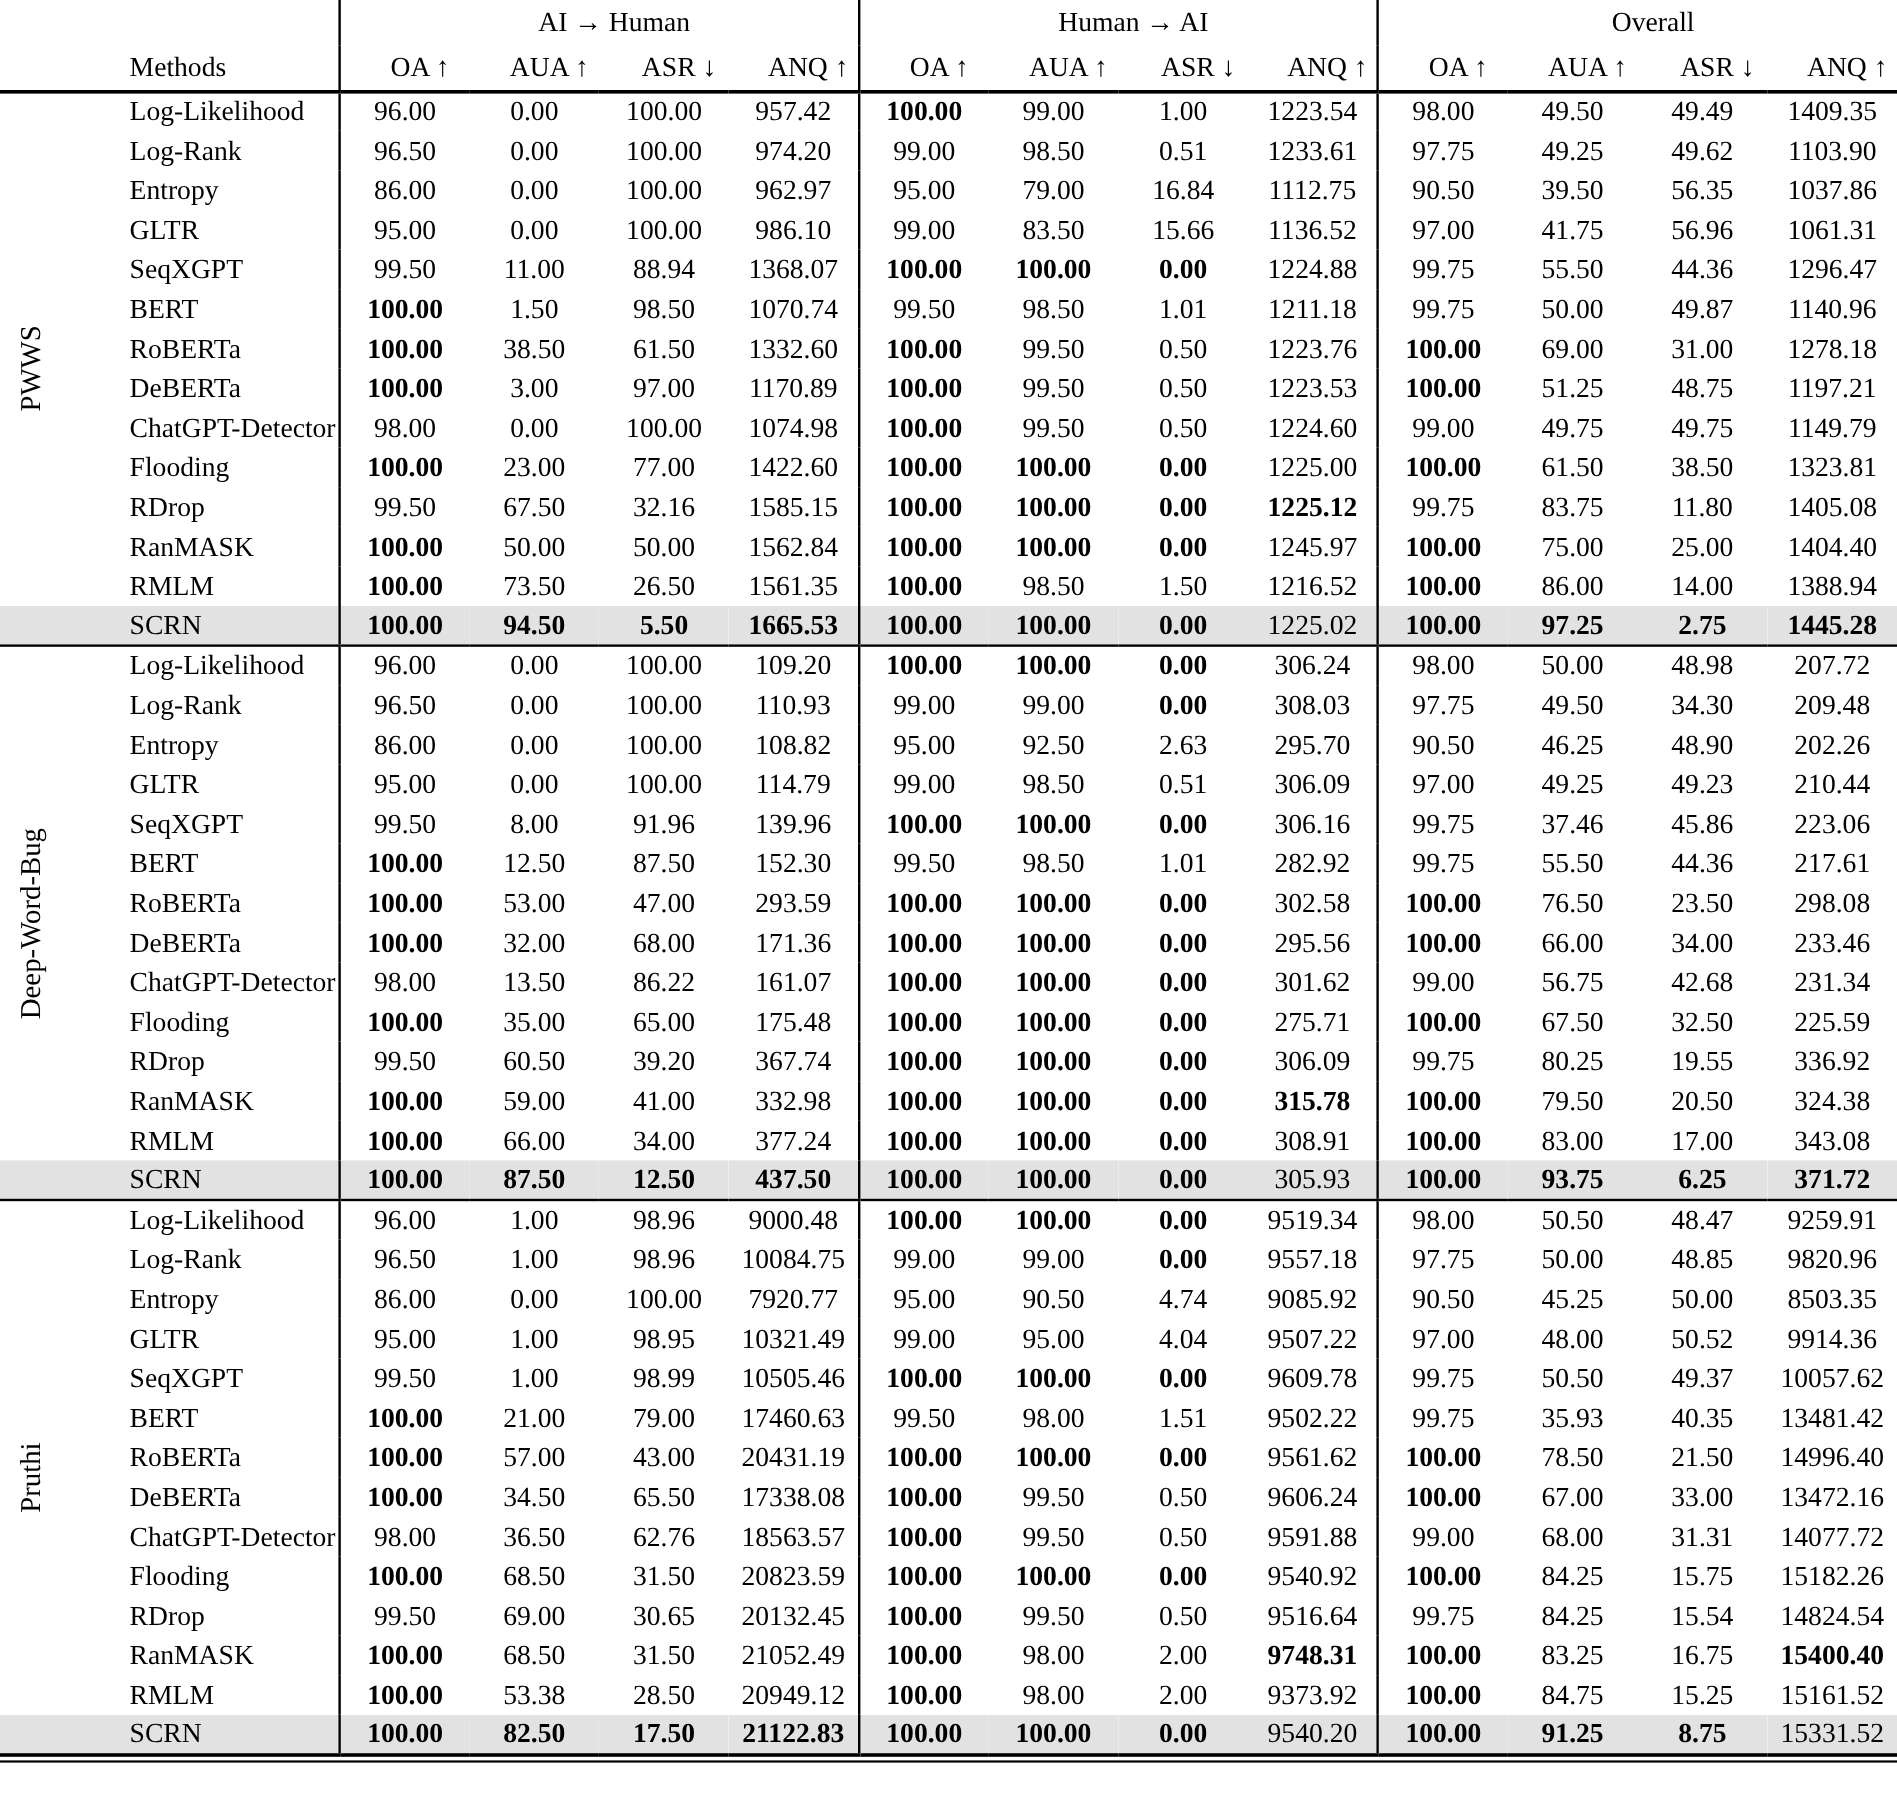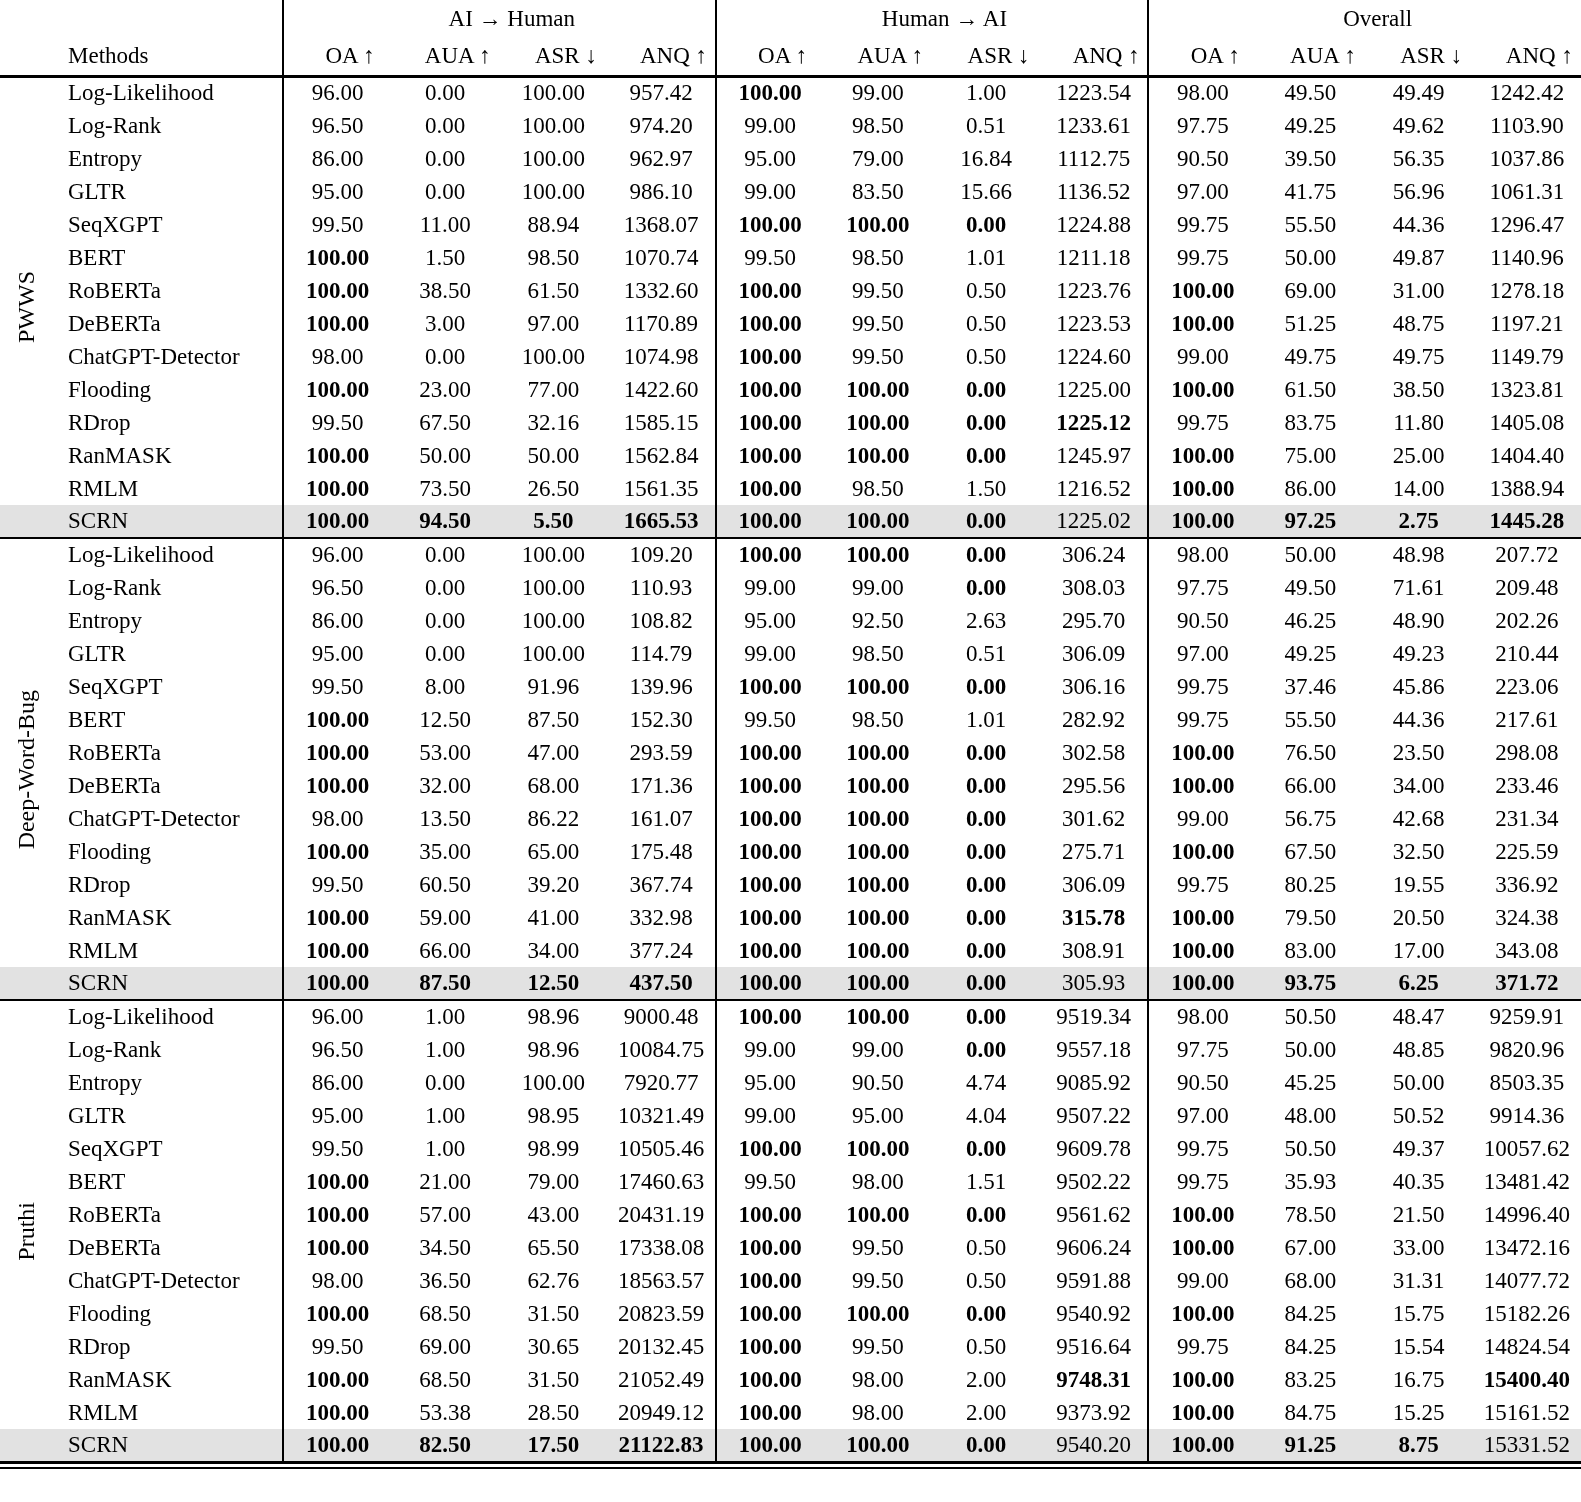--- a/index.html
+++ b/index.html
@@ -23,21 +23,21 @@
     font-size: 23px;
     text-align: center;
     padding: 0;
     white-space: nowrap;
     overflow: hidden;
   }
   thead th { height: 38px; vertical-align: middle; padding-left: 25px; }
   thead tr.metric-row th { border-bottom: 3px solid #000; }
   tbody td { height: 33px; vertical-align: middle; }
 
-  th.methods-h, td.method { text-align: left; padding-left: 68px; }
+  th.methods-h, td.method { text-align: left; padding-left: 108px; }
 
   .vline { border-left: 2px solid #000; }
 
   tbody tr:last-child td { border-bottom: 2.5px solid #000; }
   tbody:last-child tr:last-child td { border-bottom: 3px solid #000; }
 
   .b { font-weight: bold; }
   tr.hl td { background: var(--hl, #e2e2e2); margin-left: 20px; }
 
   .rot-label {
@@ -111,21 +111,21 @@
           <td class="num">0.00</td>
           <td class="num">100.00</td>
           <td class="num">957.42</td>
           <td class="num vline b">100.00</td>
           <td class="num">99.00</td>
           <td class="num">1.00</td>
           <td class="num">1223.54</td>
           <td class="num vline">98.00</td>
           <td class="num">49.50</td>
           <td class="num">49.49</td>
-          <td class="num">1242.42</td>
+          <td class="num">1409.35</td>
         </tr>
         <tr>
           <td class="method">Log-Rank</td>
           <td class="num vline">96.50</td>
           <td class="num">0.00</td>
           <td class="num">100.00</td>
           <td class="num">974.20</td>
           <td class="num vline">99.00</td>
           <td class="num">98.50</td>
           <td class="num">0.51</td>
@@ -337,21 +337,21 @@
           <td class="num vline">96.50</td>
           <td class="num">0.00</td>
           <td class="num">100.00</td>
           <td class="num">110.93</td>
           <td class="num vline">99.00</td>
           <td class="num">99.00</td>
           <td class="num b">0.00</td>
           <td class="num">308.03</td>
           <td class="num vline">97.75</td>
           <td class="num">49.50</td>
-          <td class="num">71.61</td>
+          <td class="num">34.30</td>
           <td class="num">209.48</td>
         </tr>
         <tr>
           <td class="method">Entropy</td>
           <td class="num vline">86.00</td>
           <td class="num">0.00</td>
           <td class="num">100.00</td>
           <td class="num">108.82</td>
           <td class="num vline">95.00</td>
           <td class="num">92.50</td>

